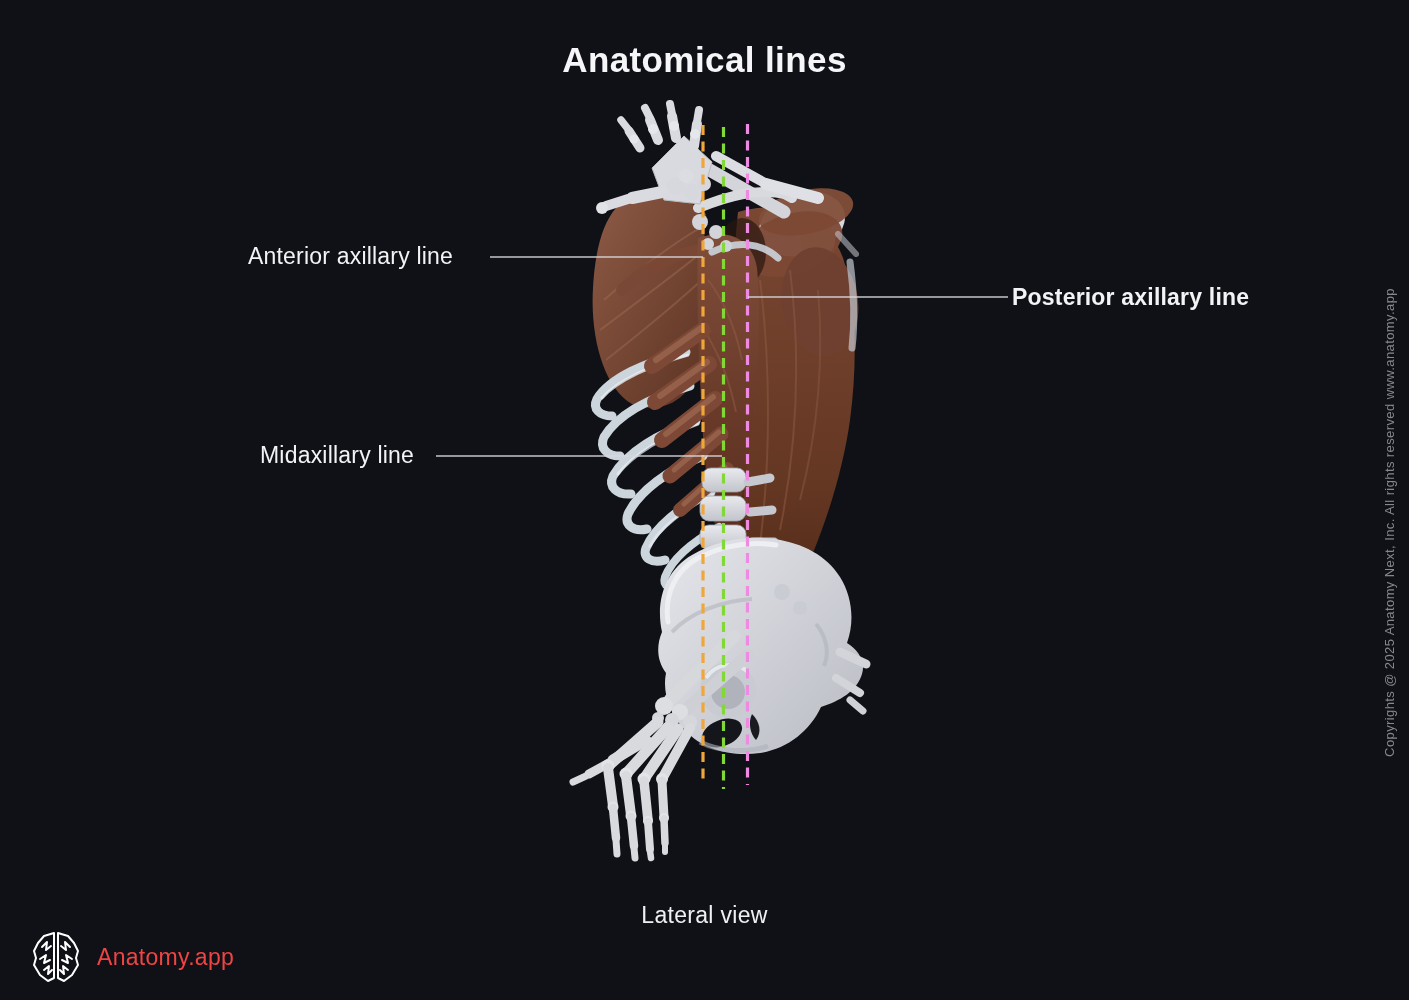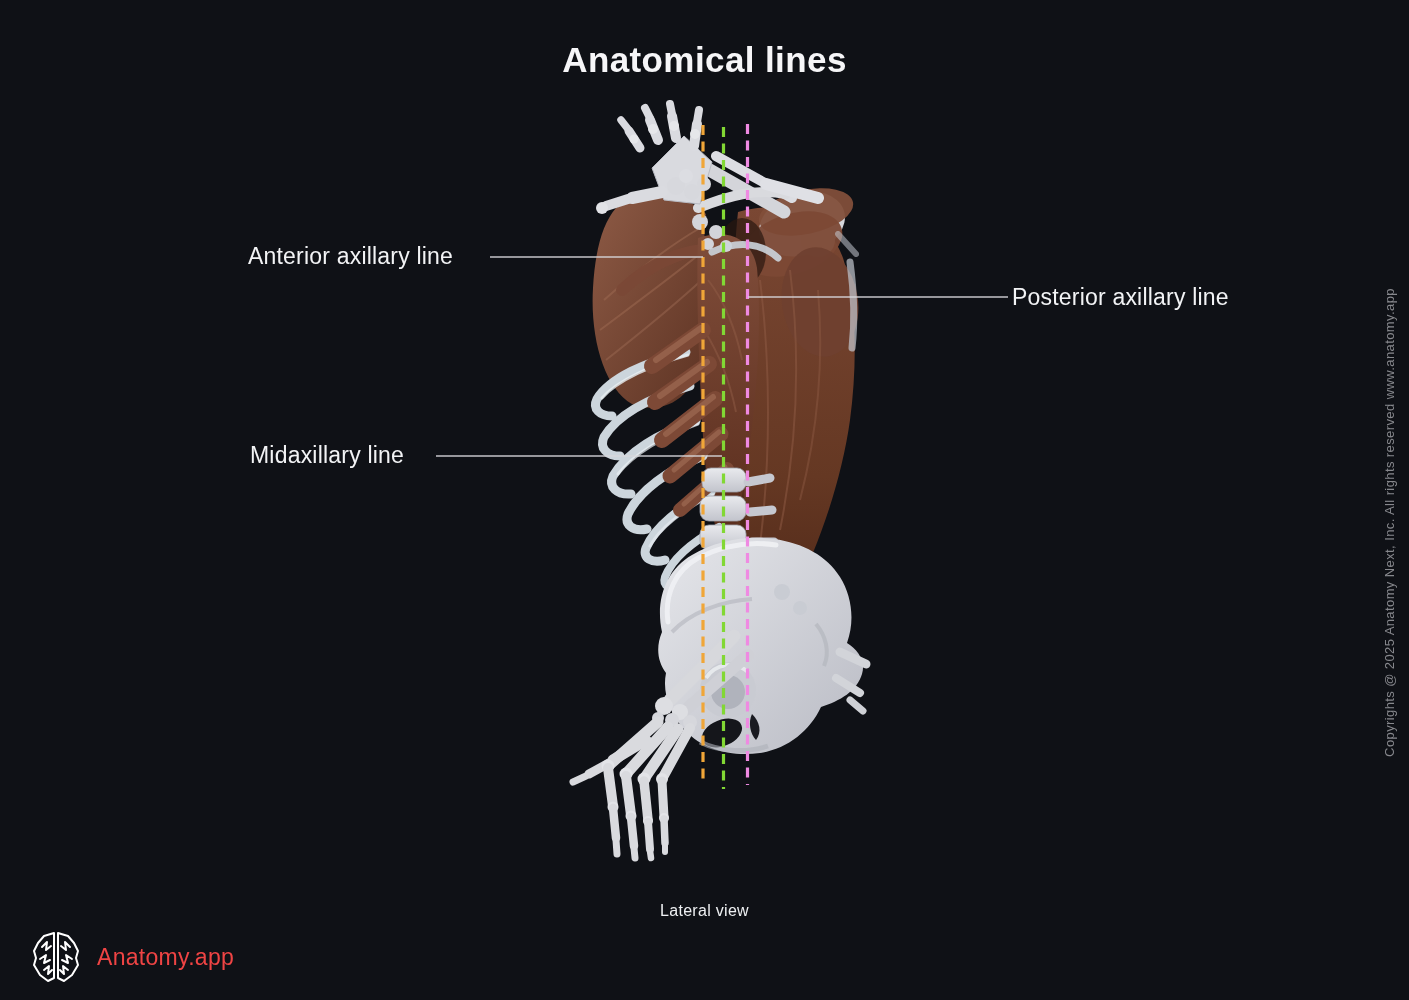--- a/index.html
+++ b/index.html
@@ -10,25 +10,25 @@
   .page-title{
     position:absolute;top:40px;left:0;right:0;text-align:center;
     font-size:35px;font-weight:700;color:#f6f6f8;letter-spacing:.4px;
   }
   .fig-svg{position:absolute;left:0;top:0;width:1409px;height:1000px;}
   .map-label{
     position:absolute;color:#f2f3f5;font-size:23px;letter-spacing:.2px;
     white-space:nowrap;line-height:28px;
   }
   .label-anterior{left:248px;top:242px;}
-  .label-mid{left:250px;top:441px;}
-  .label-posterior{left:1012px;top:283px;}
+  .label-mid{left:260px;top:441px;}
+  .label-posterior{left:1012px;top:283px;font-weight:bold;}
   .view-label{
     position:absolute;top:902px;left:0;right:0;text-align:center;
-    font-size:16px;color:#eef0f2;letter-spacing:.3px;
+    font-size:23px;color:#eef0f2;letter-spacing:.3px;
   }
   .brand{
     position:absolute;left:30px;top:929px;display:flex;align-items:center;gap:15px;
   }
   .brand-name{color:#ef4444;font-size:23px;letter-spacing:.3px;}
   .copyright{
     position:absolute;left:1118px;top:514px;width:545px;height:17px;
     transform:rotate(-90deg);color:#87888d;font-size:13px;letter-spacing:.4px;
     text-align:center;white-space:nowrap;
   }

